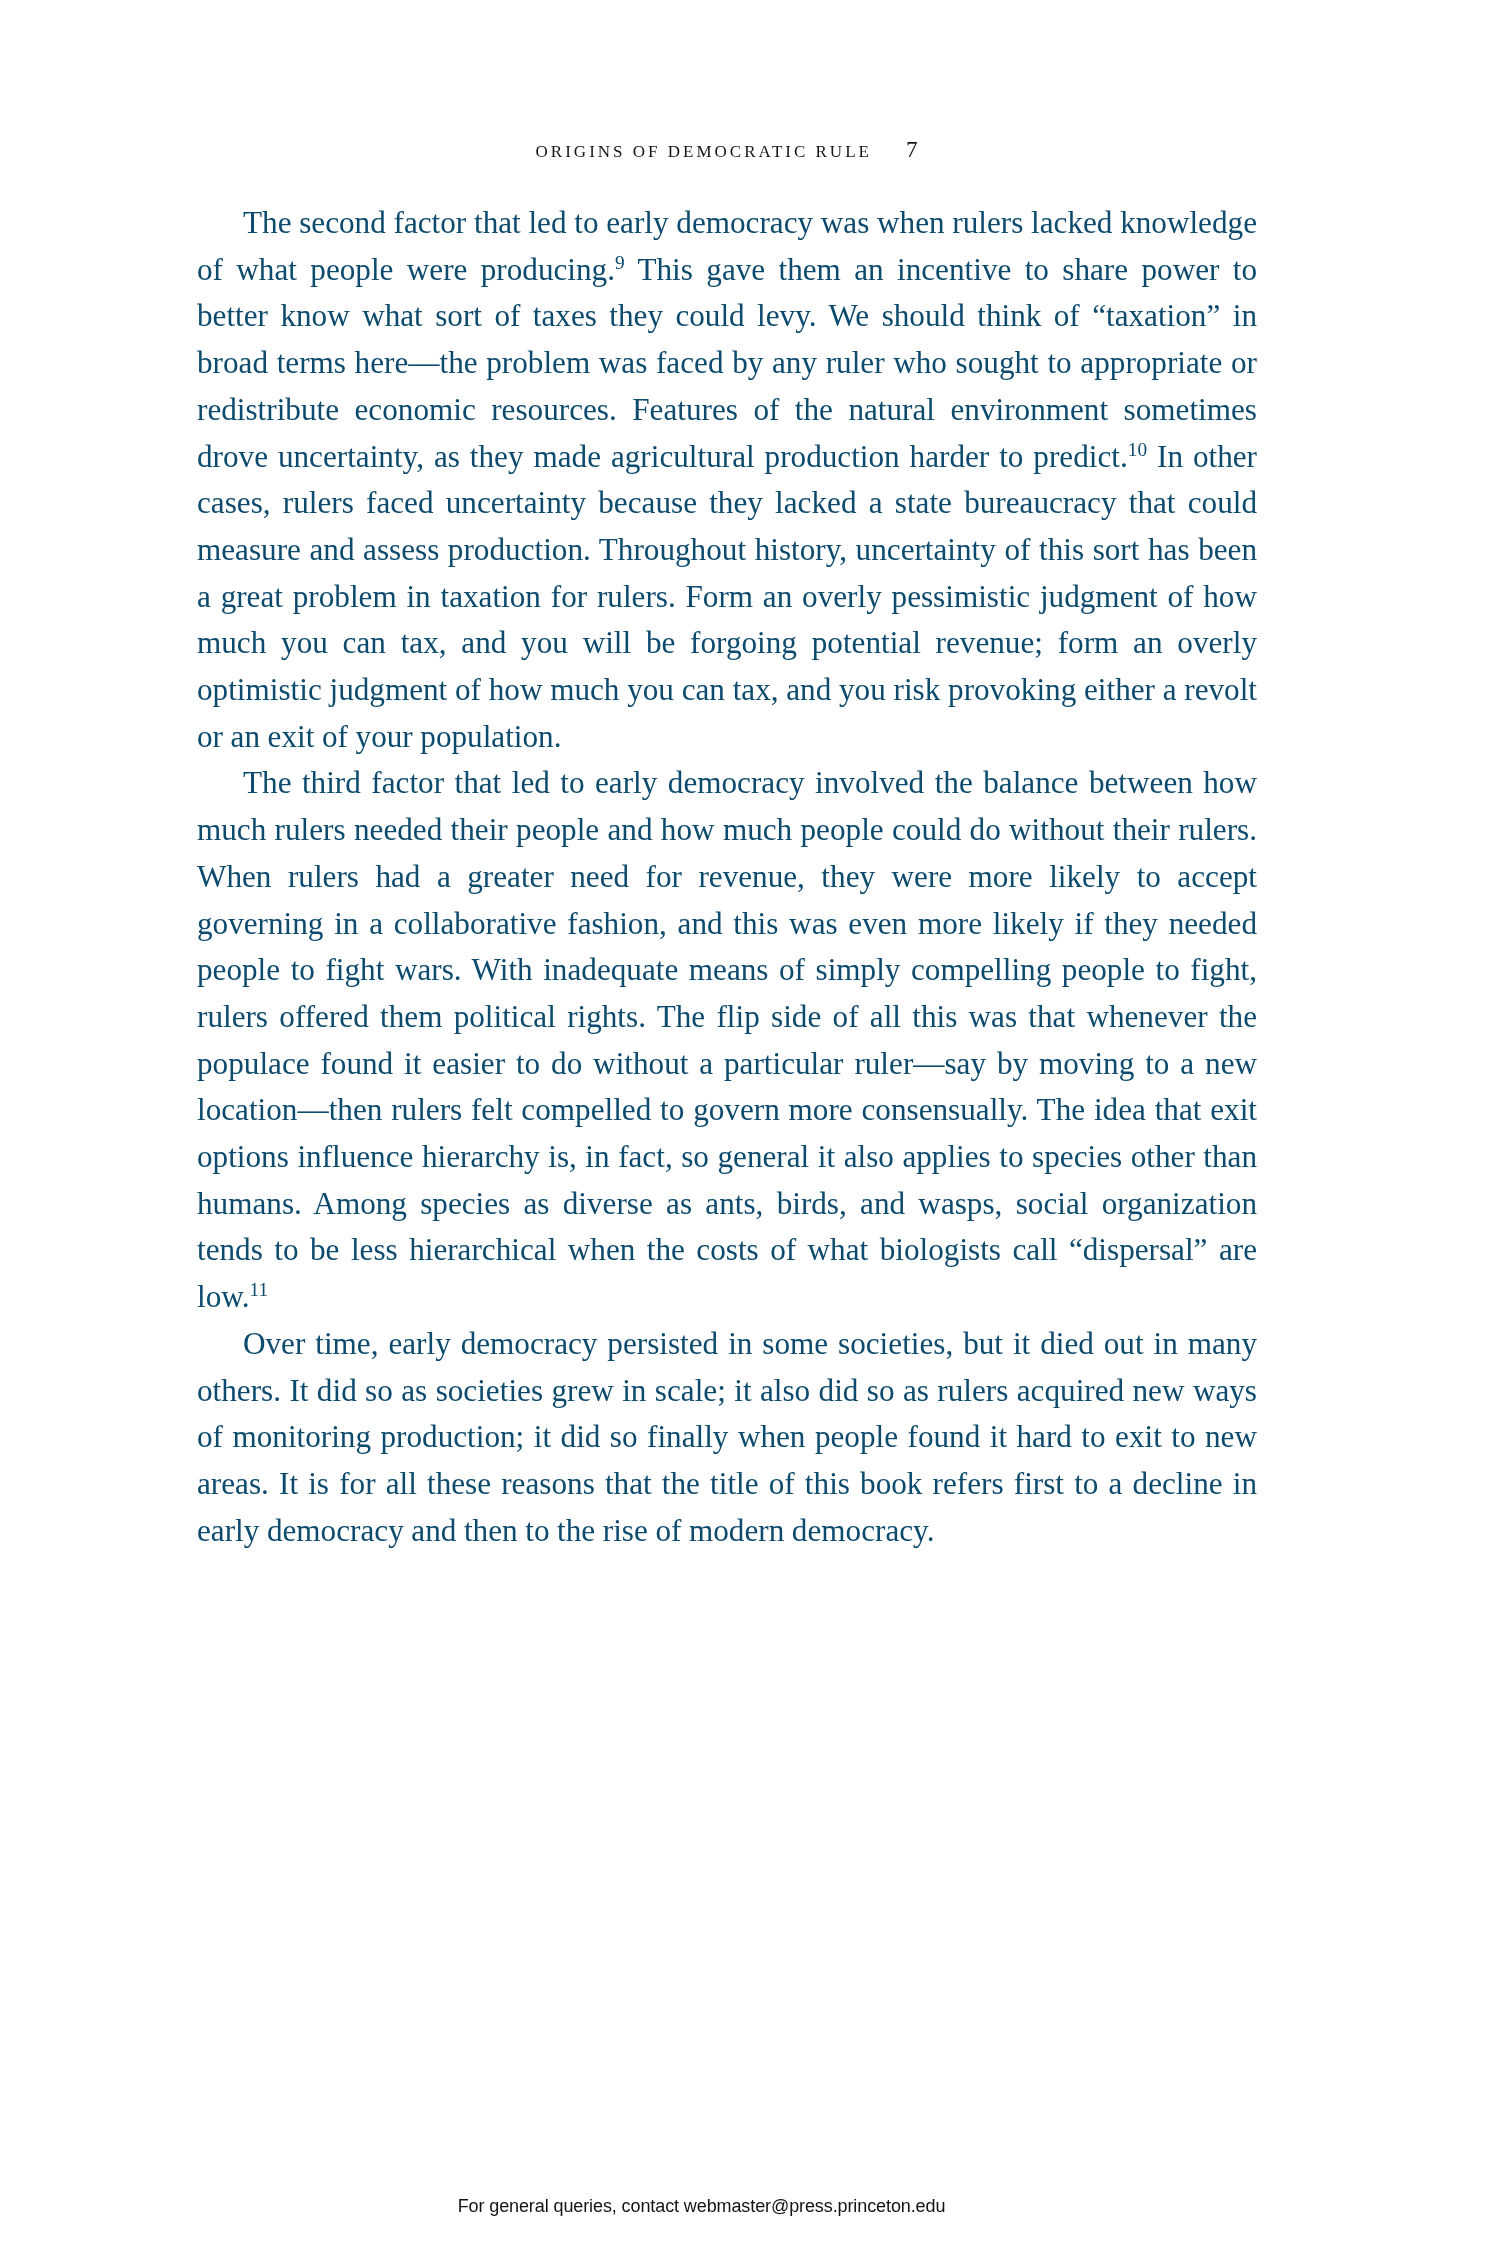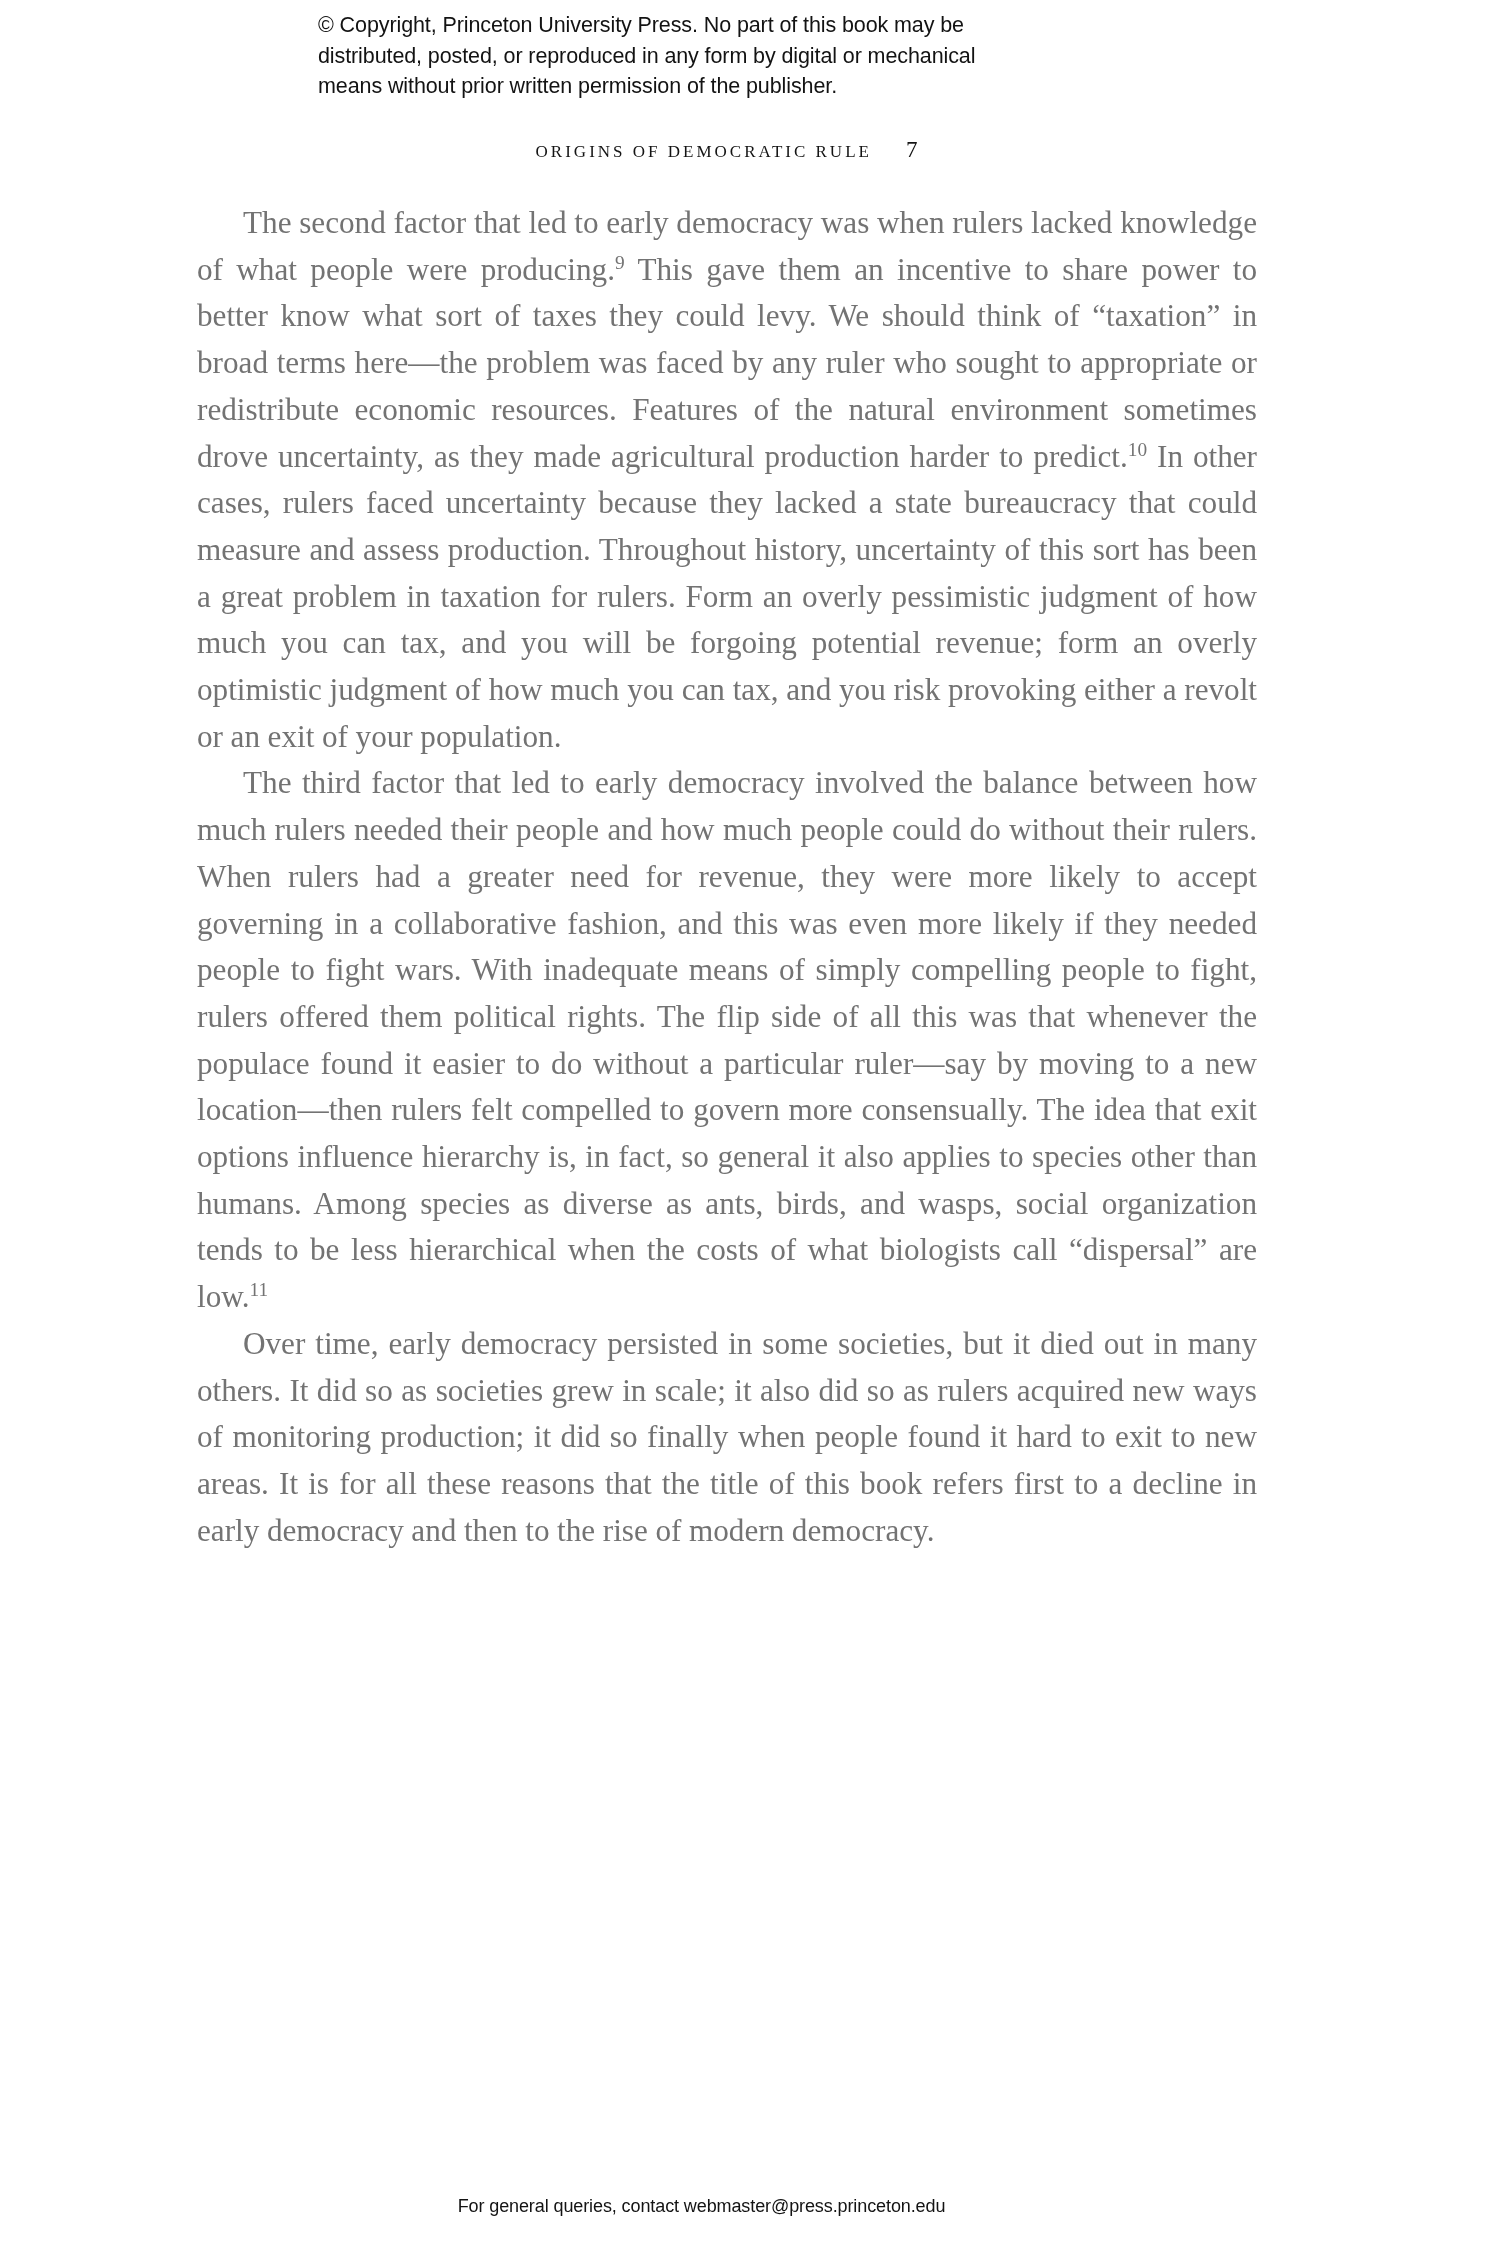--- a/index.html
+++ b/index.html
@@ -73,21 +73,21 @@
     width: 1060px;
   }
 
   .body-paragraph {
     font-size: 31.2px;
     line-height: 46.7px;
     text-align: justify;
     text-justify: inter-word;
     text-indent: 46px;
     margin: 0;
-    color: #737373;
+    color: #0c4a6e;
     hyphens: none;
     word-spacing: -0.2px;
   }
   .body-paragraph:last-child {
     text-align-last: left;
   }
 
   .fn-ref {
     font-size: 0.62em;
     vertical-align: super;
@@ -105,25 +105,20 @@
     font-size: 18px;
     color: #131313;
     letter-spacing: -0.1px;
   }
 </style>
 </head>
 <body>
 
 <div class="page">
 
-  <div class="copyright-notice">
-    <span class="cline">© Copyright, Princeton University Press. No part of this book may be</span>
-    <span class="cline">distributed, posted, or reproduced in any form by digital or mechanical</span>
-    <span class="cline">means without prior written permission of the publisher.</span>
-  </div>
 
   <div class="running-head">
     <span class="running-head-title">Origins of Democratic Rule</span>
     <span class="running-head-folio">7</span>
   </div>
 
   <div class="body-text">
     <p class="body-paragraph">The second factor that led to early democracy was when rulers lacked knowledge of what people were producing.<span class="fn-ref">9</span> This gave them an incentive to share power to better know what sort of taxes they could levy. We should think of “taxation” in broad terms here—the problem was faced by any ruler who sought to appropriate or redistribute economic resources. Features of the natural environment sometimes drove uncertainty, as they made agricultural production harder to predict.<span class="fn-ref">10</span> In other cases, rulers faced uncertainty because they lacked a state bureaucracy that could measure and assess production. Throughout history, uncertainty of this sort has been a great problem in taxation for rulers. Form an overly pessimistic judgment of how much you can tax, and you will be forgoing potential revenue; form an overly optimistic judgment of how much you can tax, and you risk provoking either a revolt or an exit of your population.</p>
     <p class="body-paragraph">The third factor that led to early democracy involved the balance between how much rulers needed their people and how much people could do without their rulers. When rulers had a greater need for revenue, they were more likely to accept governing in a collaborative fashion, and this was even more likely if they needed people to fight wars. With inadequate means of simply compelling people to fight, rulers offered them political rights. The flip side of all this was that whenever the populace found it easier to do without a particular ruler—say by moving to a new location—then rulers felt compelled to govern more consensually. The idea that exit options influence hierarchy is, in fact, so general it also applies to species other than humans. Among species as diverse as ants, birds, and wasps, social organization tends to be less hierarchical when the costs of what biologists call “dispersal” are low.<span class="fn-ref">11</span></p>
     <p class="body-paragraph">Over time, early democracy persisted in some societies, but it died out in many others. It did so as societies grew in scale; it also did so as rulers acquired new ways of monitoring production; it did so finally when people found it hard to exit to new areas. It is for all these reasons that the title of this book refers first to a decline in early democracy and then to the rise of modern democracy.</p>

